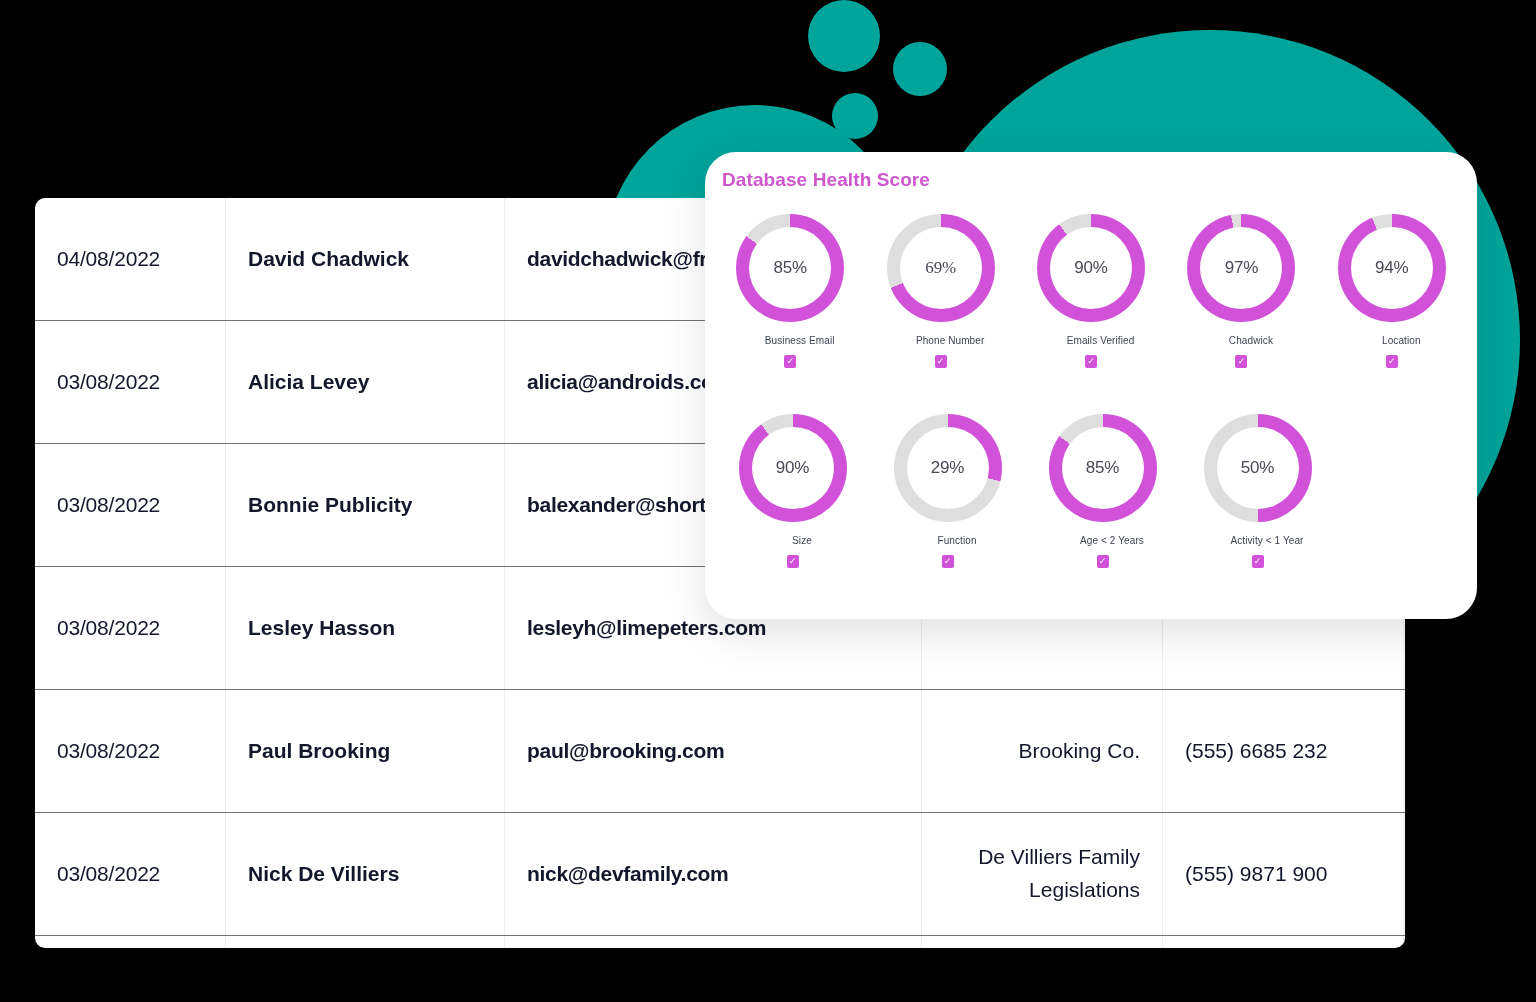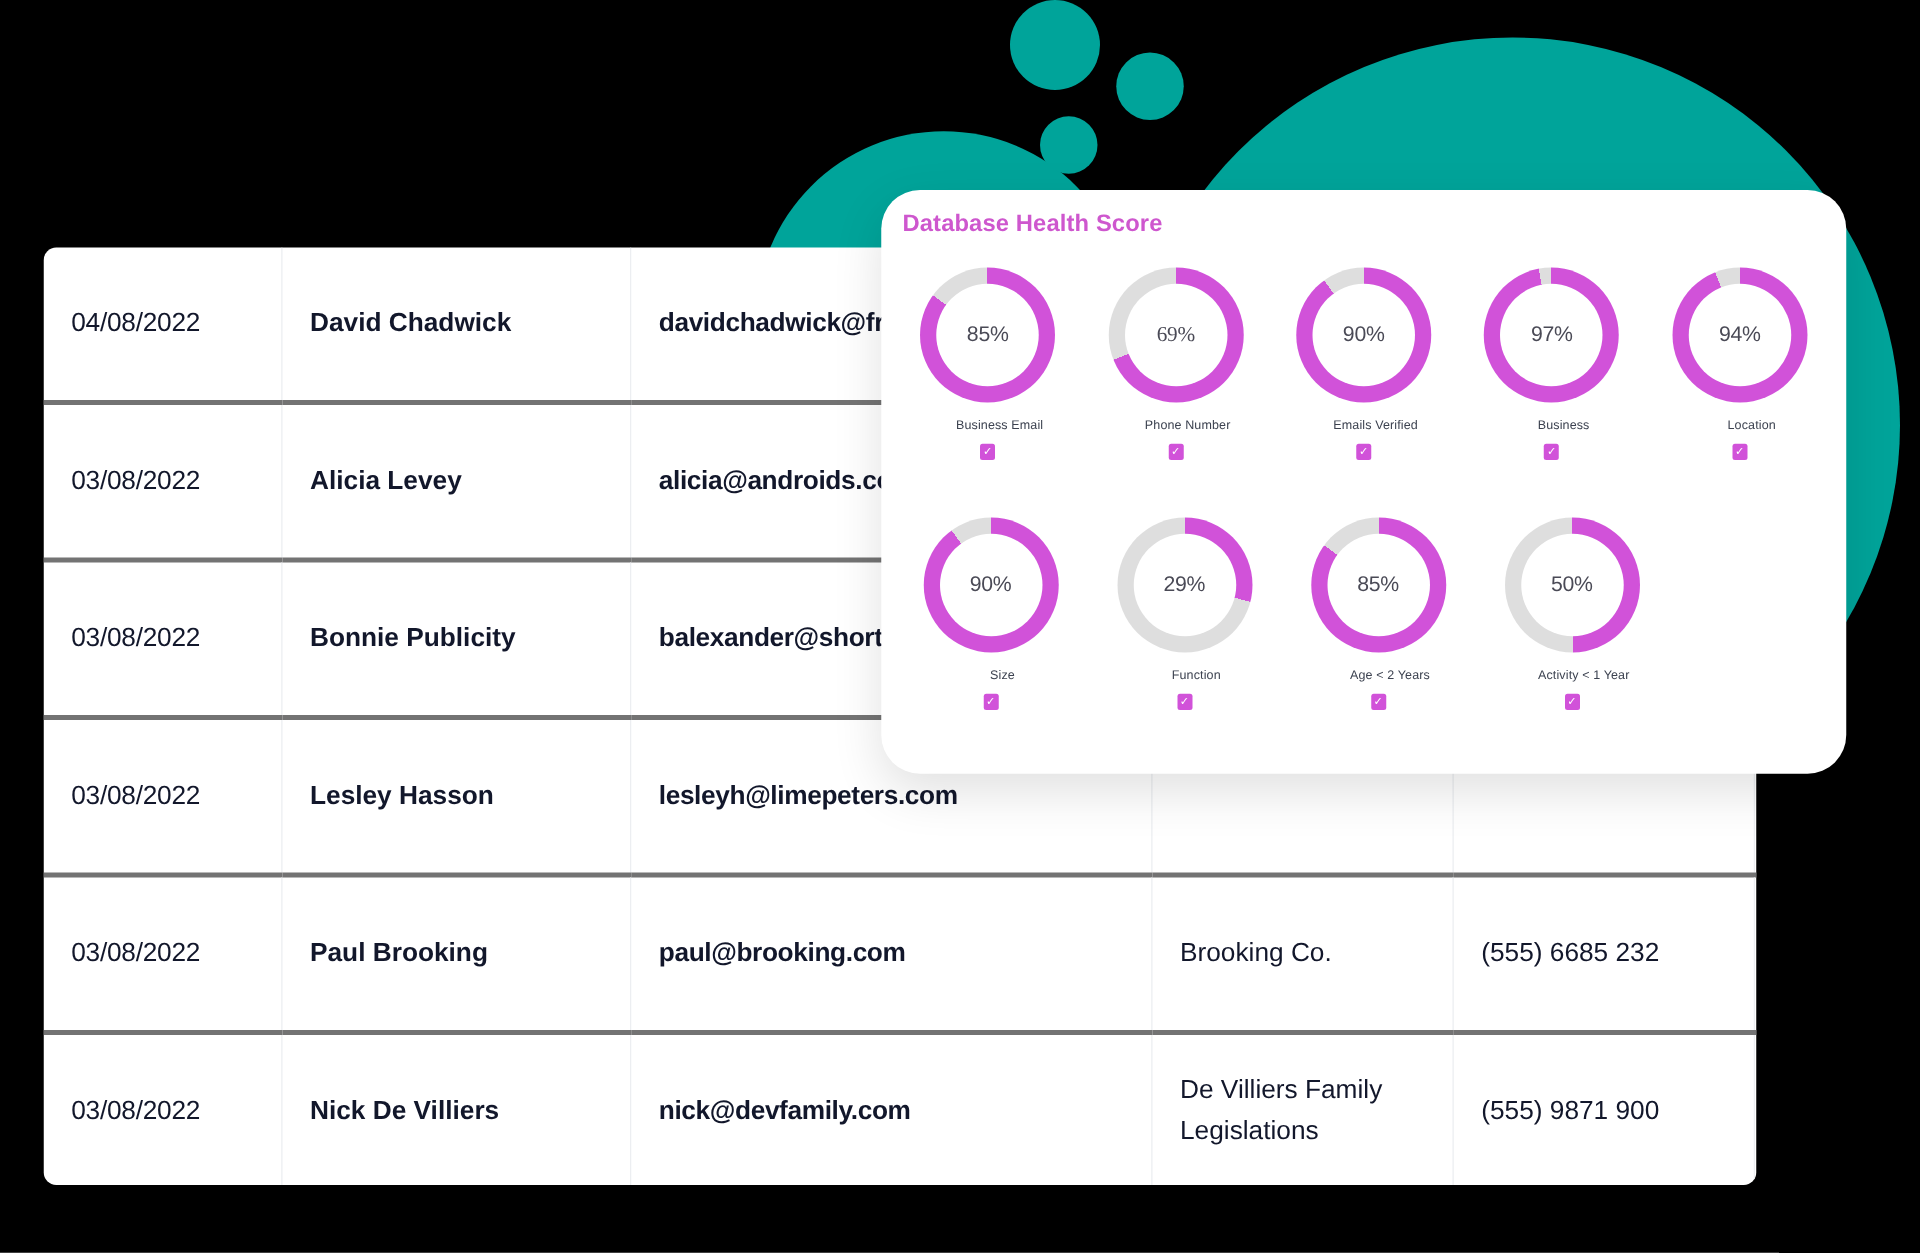--- a/index.html
+++ b/index.html
@@ -39,33 +39,33 @@
     border-radius: 10px;
     overflow: hidden;
     z-index: 2;
   }
   #contacts-table table {
     width: 100%;
     border-collapse: collapse;
     table-layout: fixed;
   }
   #contacts-table td {
-    border-bottom: 4px solid #737373;
+    border-bottom: 1px solid #737373;
     border-right: 1px solid #ECEEF1;
     padding: 18px 22px;
     vertical-align: middle;
     color: #12172B;
     font-size: 21px;
     line-height: 1.55;
   }
   #contacts-table td:last-child { border-right: none; }
   .col-date    { width: 146px; font-size: 19px; letter-spacing: -.2px; }
   .col-name    { width: 234px; font-weight: 600; }
   .col-email   { width: 372px; font-weight: 700; letter-spacing: -.3px; }
-  .col-company { width: 196px; }
+  .col-company { width: 196px; text-align: right; }
   .col-phone   { width: 196px; }
   .col-action  { width: 226px; }
   .row-tall td { height: 86px; }
 
   
   #health-card {
     position: absolute;
     left: 705px;
     top: 152px;
     width: 772px;
@@ -241,21 +241,21 @@
         <div class="donut" style="background: conic-gradient(rgb(209, 82, 217) 0deg, rgb(209, 82, 217) 324deg, rgb(222, 222, 222) 324deg, rgb(222, 222, 222) 360deg);">
           <span class="donut-value">90%</span>
         </div>
         <div class="donut-label">Emails Verified</div>
         <div class="donut-check">✓</div>
       </div>
       <div class="donut-cell">
         <div class="donut" style="background: conic-gradient(rgb(209, 82, 217) 0deg, rgb(209, 82, 217) 349.2deg, rgb(222, 222, 222) 349.2deg, rgb(222, 222, 222) 360deg);">
           <span class="donut-value">97%</span>
         </div>
-        <div class="donut-label">Business</div>
+        <div class="donut-label">Chadwick</div>
         <div class="donut-check">✓</div>
       </div>
       <div class="donut-cell">
         <div class="donut" style="background: conic-gradient(rgb(209, 82, 217) 0deg, rgb(209, 82, 217) 338.4deg, rgb(222, 222, 222) 338.4deg, rgb(222, 222, 222) 360deg);">
           <span class="donut-value">94%</span>
         </div>
         <div class="donut-label">Location</div>
         <div class="donut-check">✓</div>
       </div>
     </div>

